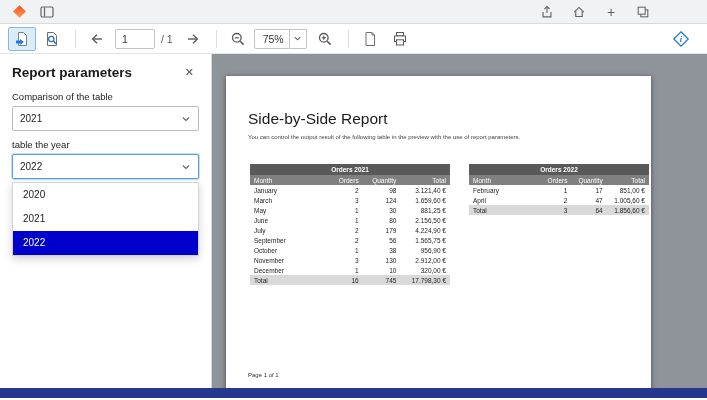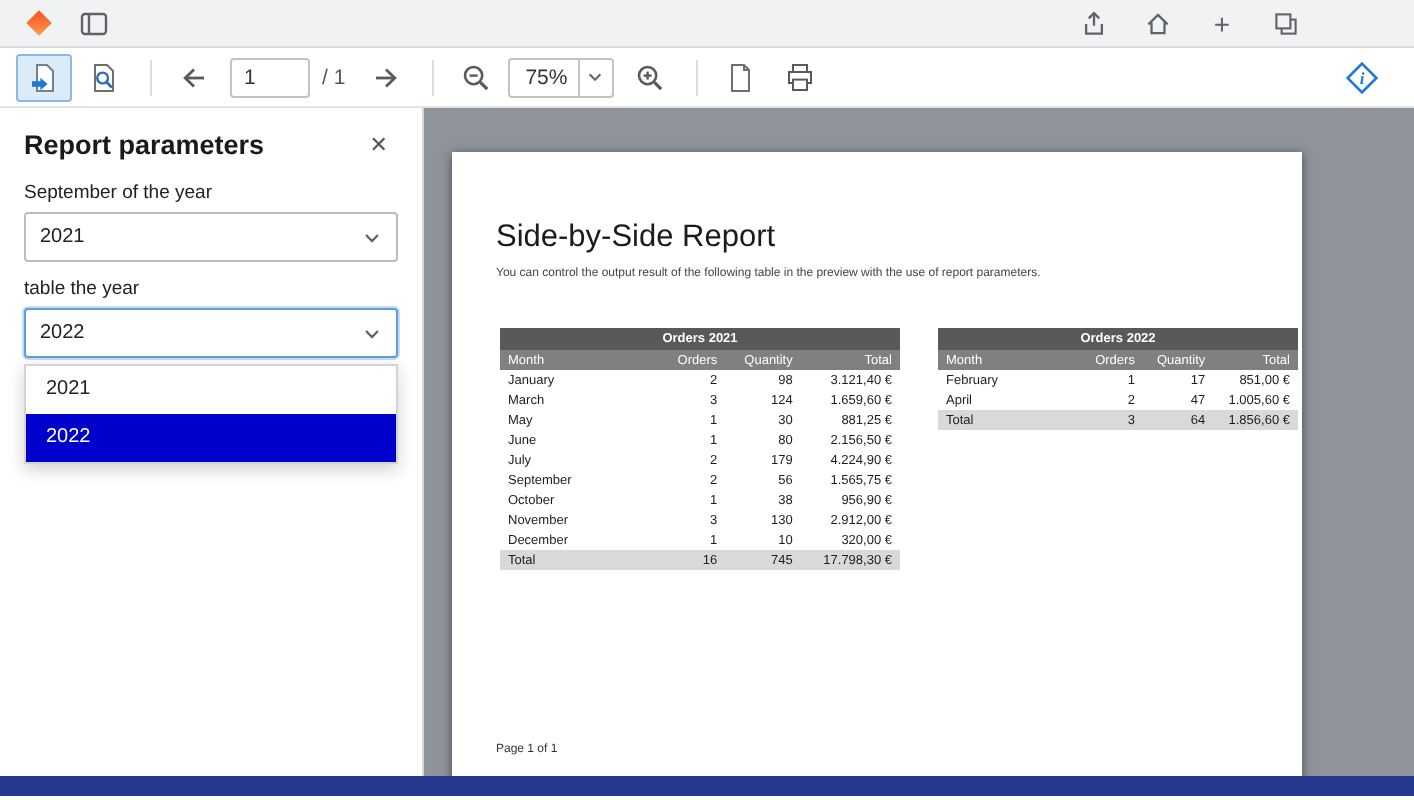--- a/index.html
+++ b/index.html
@@ -174,35 +174,36 @@
   </div>
 </div>
 
 <div class="content">
 
   <div class="params">
     <div class="params-header">
       <span class="params-title">Report parameters</span>
       <span class="params-close">✕</span>
     </div>
-    <div class="param-label">September of the year</div>
+    <div class="param-label">Comparison of the table</div>
     <div class="select">
       <span>2021</span>
       <svg width="10" height="10" viewBox="0 0 10 10">
           <path d="M2 3.5l3 3 3-3" fill="none" stroke="#666" stroke-width="1.2"></path>
         </svg>
     </div>
     <div class="param-label">table the year</div>
     <div class="select focused">
       <span>2022</span>
       <svg width="10" height="10" viewBox="0 0 10 10">
           <path d="M2 3.5l3 3 3-3" fill="none" stroke="#666" stroke-width="1.2"></path>
         </svg>
     </div>
     <div class="dropdown-list">
+      <div class="dd-item">2020</div>
       <div class="dd-item">2021</div>
       <div class="dd-item selected">2022</div>
     </div>
   </div>
 
   <div class="preview">
     <div class="page">
       <div class="report-title">Side-by-Side Report</div>
       <div class="report-subtitle">You can control the output result of the following table in the preview with the use of report parameters.</div>
       <div class="tables">

